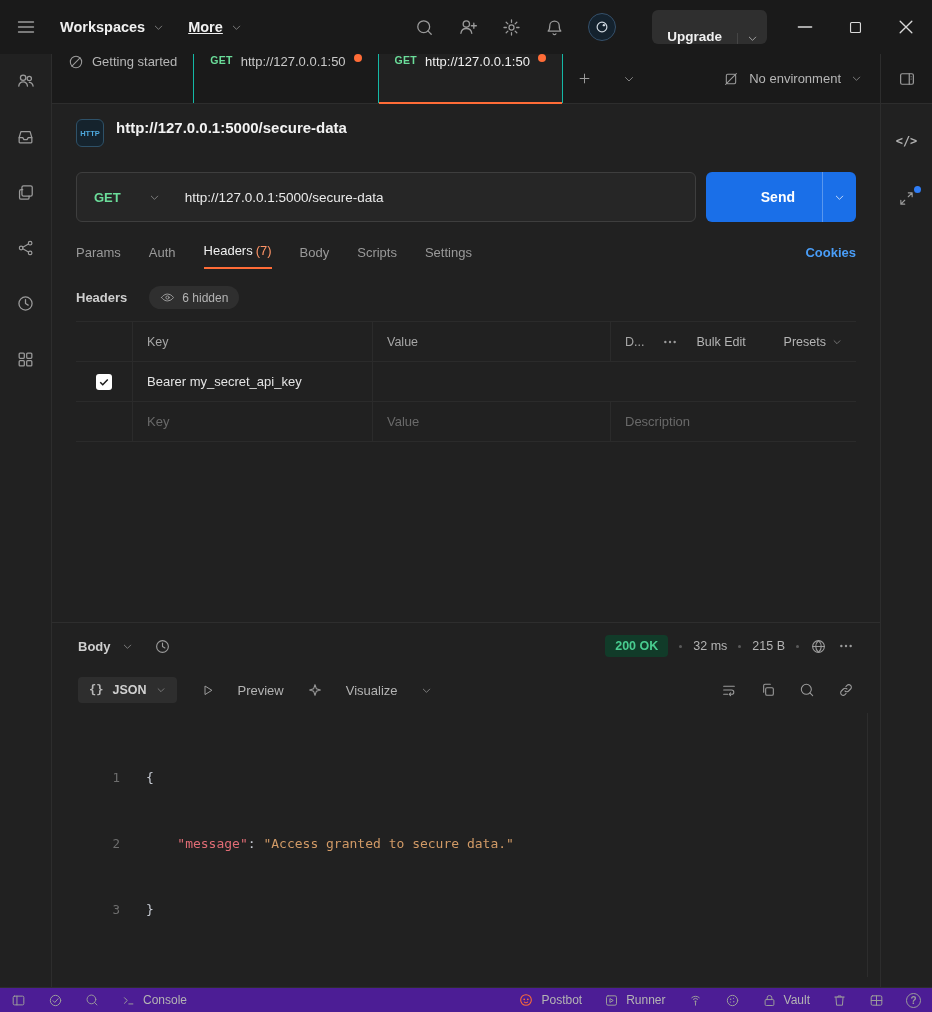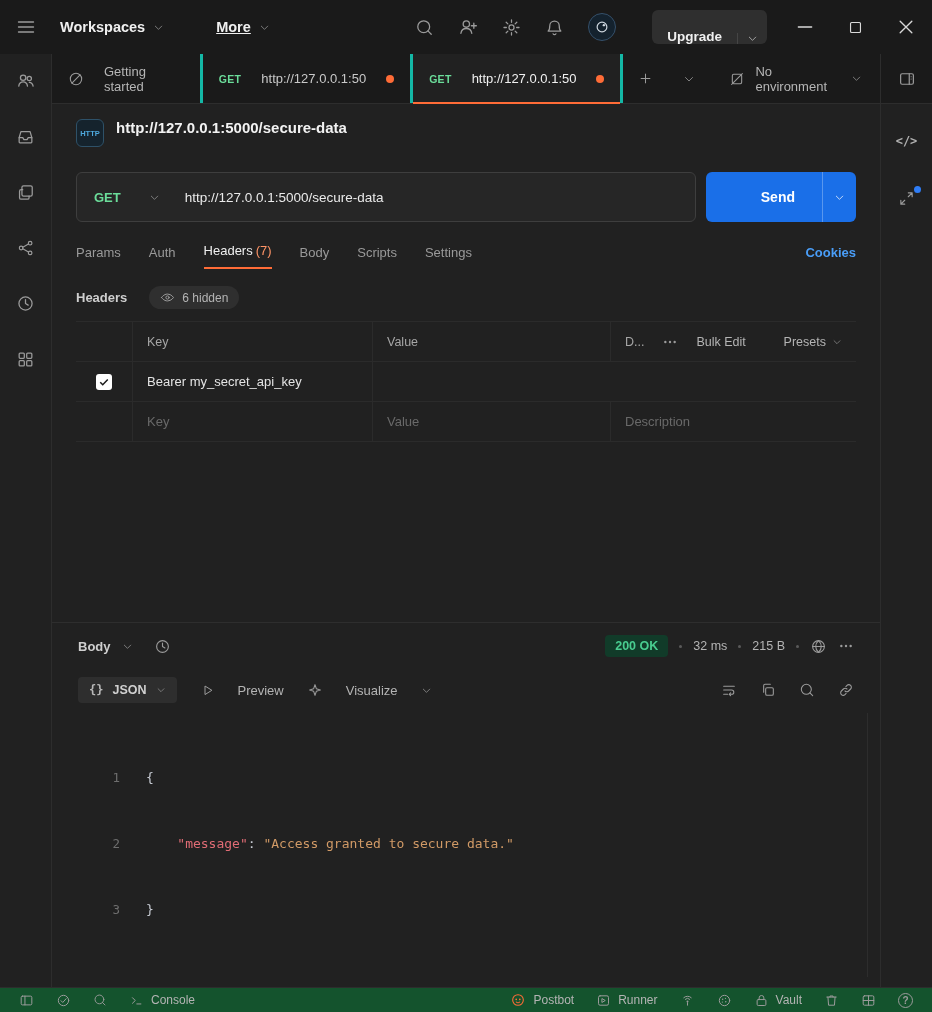--- a/index.html
+++ b/index.html
@@ -14,41 +14,41 @@
   
   .ic { display:inline-flex; align-items:center; justify-content:center; color:#9b9b9b; flex:0 0 auto; }
   .ic svg { stroke:currentColor; fill:none; stroke-width:1.6; stroke-linecap:round; stroke-linejoin:round; display:block; }
   .ic svg .f { fill:currentColor; stroke:none; }
   .ic.bright { color:#d9d9d9; }
 
   
   .topbar { flex:0 0 54px; background:#1a1a1a; display:flex; align-items:center; padding:0 16px; }
   .tb-item { display:flex; align-items:center; gap:8px; color:#f0f0f0; font-size:14.5px; font-weight:700; cursor:pointer; }
   .menu-btn { margin-right:24px; }
-  .tb-more { margin-left:52px;text-decoration:underline; }
+  .tb-more { margin-left:24px;text-decoration:underline; }
   .tb-icons { display:flex; align-items:center; gap:24px; margin-left:auto; }
   .avatar { width:28px; height:28px; border-radius:50%; background:#14222e; border:1px solid #35506a; display:flex; align-items:center; justify-content:center; }
   .upgrade { display:flex; align-items:flex-end; background:#2f2f2f; border-radius:6px; height:34px; margin-left:12px; overflow:hidden; }
   .upgrade-lbl { display:flex; align-items:center; padding:0 15px; font-weight:700; font-size:13.5px; color:#f0f0f0; }
   .upgrade-chev { display:flex; align-items:center; padding:0 9px; border-left:1px solid #454545; color:#c9c9c9; }
   .win-controls { display:flex; align-items:center; gap:32px; margin-left:28px; color:#d9d9d9; }
 
   
   .main { flex:1; display:flex; min-height:0; }
   .leftrail { flex:0 0 52px; border-right:1px solid #2d2d2d; display:flex; flex-direction:column; align-items:center; padding-top:17px; gap:37px; }
   .center { flex:1; display:flex; flex-direction:column; min-width:0; }
   .rightrail { flex:0 0 52px; border-left:1px solid #2d2d2d; display:flex; flex-direction:column; align-items:center; }
   .rr-top { height:50px; width:100%; display:flex; align-items:center; justify-content:center; border-bottom:1px solid #2d2d2d; background:#1a1a1a; }
   .rr-code { margin-top:30px; color:#b0b0b0; font-size:12px; font-weight:700; font-family:"DejaVu Sans Mono", monospace; cursor:pointer; }
   .rr-expand { margin-top:42px; position:relative; cursor:pointer; }
   .rr-expand .bluedot { position:absolute; top:-4px; right:-6px; width:7px; height:7px; border-radius:50%; background:#2f7df6; }
 
   
   .tabstrip { flex:0 0 50px; background:#1a1a1a; border-bottom:1px solid #2d2d2d; display:flex; align-items:stretch; }
-  .tab { position:relative; display:flex; align-items:center; gap:20px; padding:0 16px; border-right:3px solid #14b8a6; color:#b6b6b6; font-size:13px; cursor:pointer; }
+  .tab { position:relative; display:flex; align-items:flex-start; gap:8px; padding:0 16px; border-right:1px solid #14b8a6; color:#b6b6b6; font-size:13px; cursor:pointer; }
   .tab-meth { font-size:10.5px; font-weight:700; color:var(--method-get-green,#6bdd9a); letter-spacing:.3px; }
   .tab-url { white-space:nowrap; overflow:hidden; max-width:106px; color:#c9c9c9; }
   .tab-dot { width:8px; height:8px; border-radius:50%; background:var(--accent-orange,#ff6c37); }
   .tab.active { background:#212121; }
   .tab.active .tab-url { color:#f0f0f0; }
   .tab.active::after { content:""; position:absolute; left:0; right:0; bottom:-1px; height:2px; background:var(--accent-orange,#ff6c37); }
   .tab-btn { display:flex; align-items:center; justify-content:center; width:44px; cursor:pointer; }
   .env-select { margin-left:auto; display:flex; align-items:center; gap:10px; padding:0 18px; color:#b6b6b6; font-size:13px; cursor:pointer; }
 
   
@@ -108,21 +108,21 @@
 
   .code { flex:1; font-family:"DejaVu Sans Mono", monospace; font-size:13px; line-height:22px; padding-top:12px; white-space:pre; position:relative; }
   .cl { display:flex; }
   .ln { flex:0 0 68px; text-align:right; color:#6e6e6e; font-size:12.5px; cursor:default; }
   .ct { padding-left:26px; color:#c8ccd4; }
   .tok-key { color:var(--json-key,#e06c75); }
   .tok-str { color:var(--json-string,#d19a66); }
   .code-scrollbar { position:absolute; right:12px; top:2px; bottom:10px; width:1px; background:#2d2d2d; }
 
   
-  .statusbar { flex:0 0 25px; background:#14532d; border-top:1px solid #2d2d2d; display:flex; align-items:center; padding:0 8px; font-size:12px; color:#b4b4b4; }
+  .statusbar { flex:0 0 25px; background:#4c1d95; border-top:1px solid #2d2d2d; display:flex; align-items:center; padding:0 0; font-size:12px; color:#b4b4b4; }
   .sb-item { display:flex; align-items:center; gap:7px; padding:0 11px; cursor:pointer; }
   .sb-right { margin-left:auto; display:flex; align-items:center; }
   .sb-item .ic { color:#9b9b9b; }
   .postbot-ic { color:#ff6c37 !important; }
   .help-circle { width:15px; height:15px; border:1.4px solid #9b9b9b; border-radius:50%; display:flex; align-items:center; justify-content:center; font-size:10px; color:#9b9b9b; font-weight:700; }
 </style>
 </head>
 <body>
 
 <div class="app">

